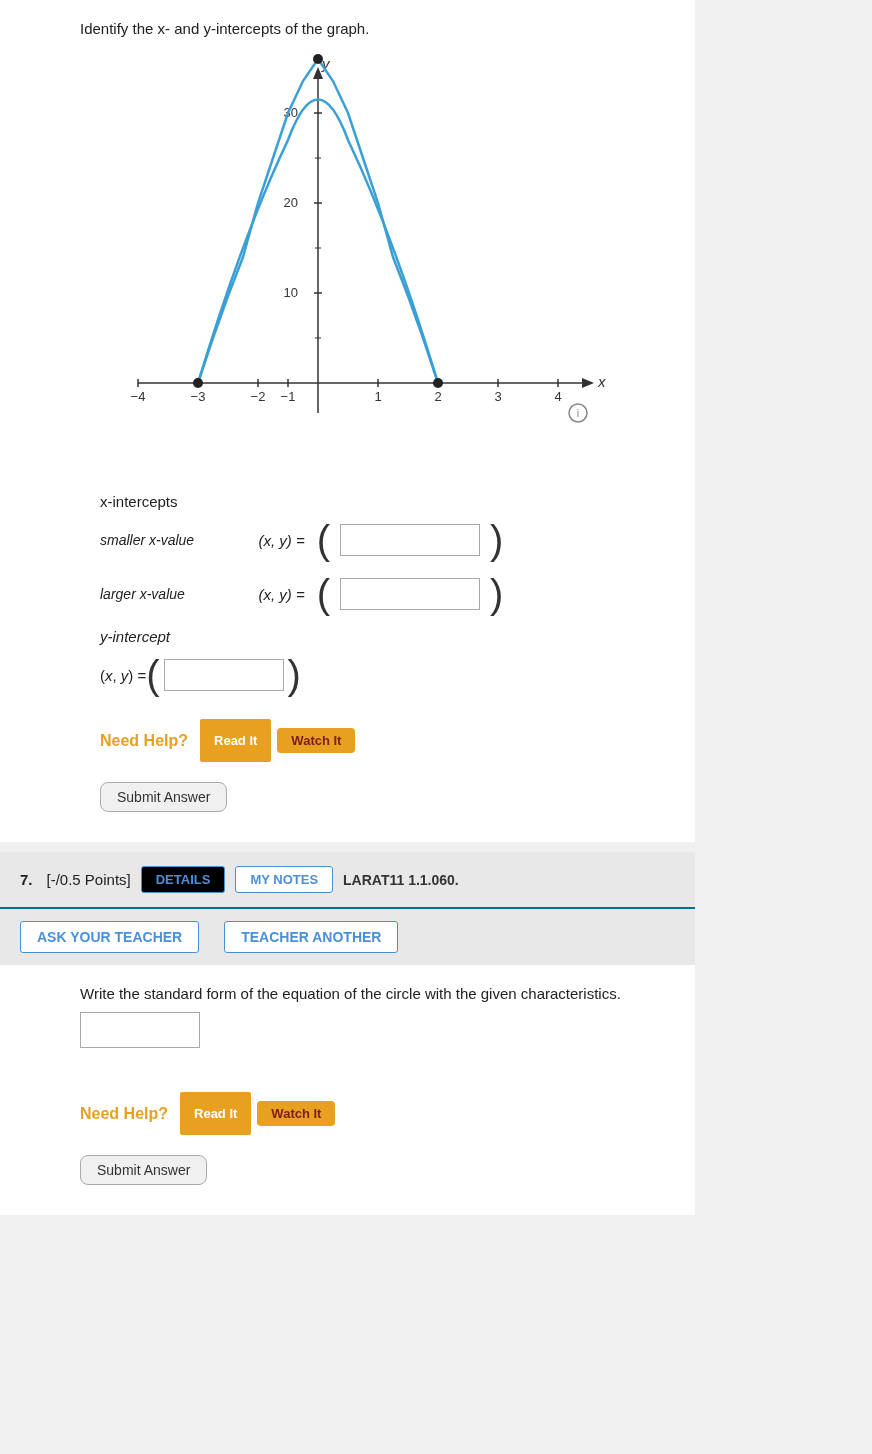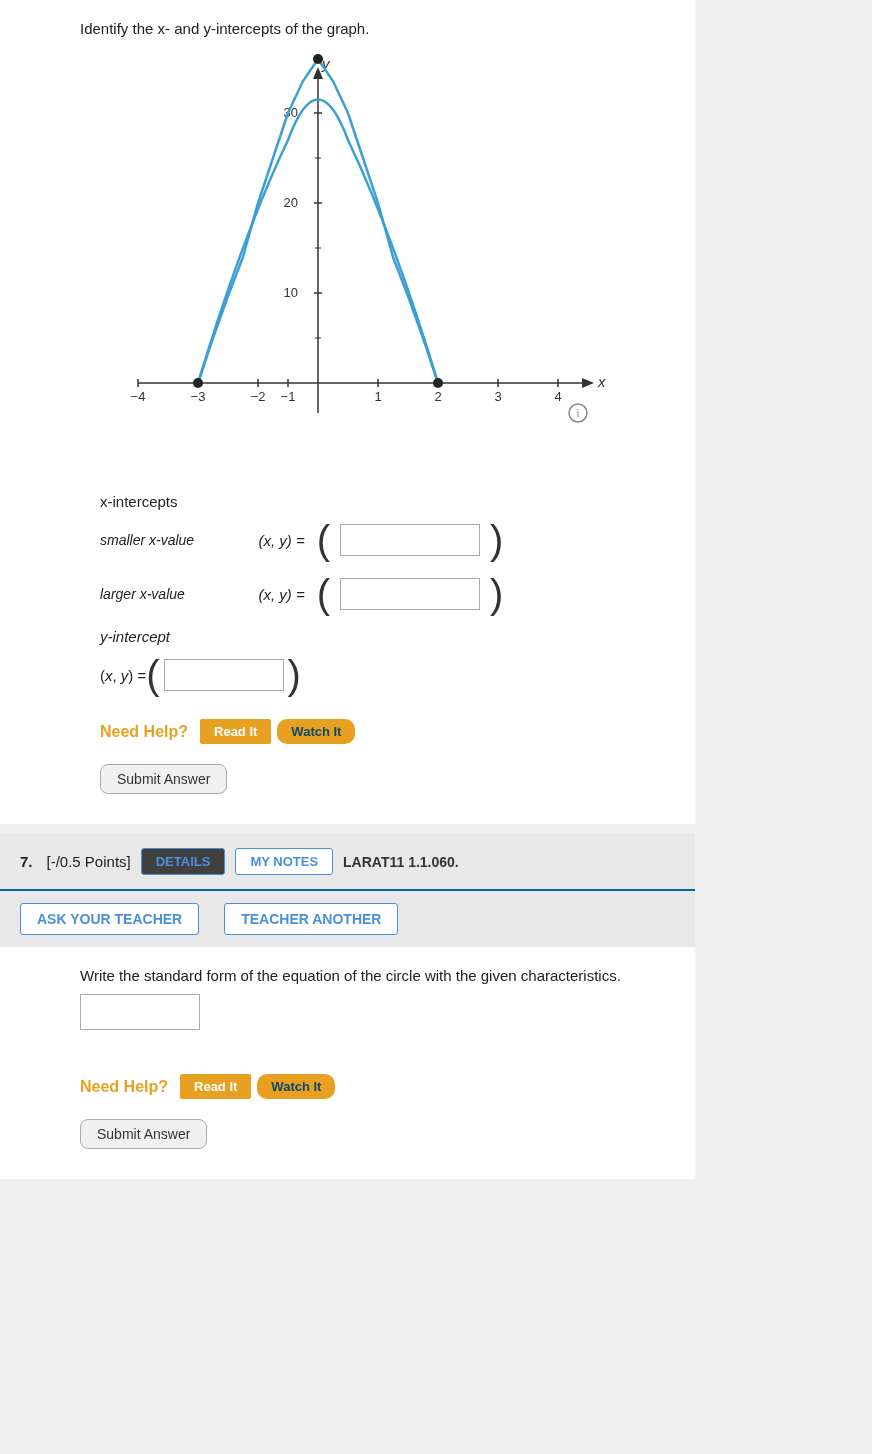--- a/index.html
+++ b/index.html
@@ -90,36 +90,36 @@
     .need-help-label {
       color: #e8a020;
       font-weight: bold;
       font-size: 16px;
       margin-right: 12px;
     }
     .btn-read-it {
       background: #e8a020;
       color: #fff;
       border: none;
-      padding: 5px 14px;
+      padding: 14px 14px;
       font-size: 13px;
       font-weight: bold;
       cursor: pointer;
       margin-right: 6px;
       border-radius: 2px;
     }
     .btn-watch-it {
       background: #e8a020;
-      color: #0c4a6e;
+      color: #7f1d1d;
       border: none;
       padding: 5px 14px;
       font-size: 13px;
       font-weight: bold;
       cursor: pointer;
-      border-radius: 10px;
+      border-radius: 4px;
     }
     .btn-submit {
       background: #f0f0f0;
       border: 1px solid #aaa;
       padding: 6px 16px;
       font-size: 14px;
       cursor: pointer;
       border-radius: 8px;
       color: #333;
     }
@@ -131,21 +131,21 @@
       align-items: center;
       gap: 10px;
       flex-wrap: wrap;
     }
     .problem7-number {
       font-weight: bold;
       font-size: 15px;
       margin-right: 4px;
     }
     .btn-details {
-      background: #404040;
+      background: #000000;
       border: 1.5px solid #4a90d9;
       color: #4a90d9;
       padding: 5px 14px;
       font-size: 13px;
       font-weight: bold;
       cursor: pointer;
       border-radius: 3px;
     }
     .btn-my-notes {
       background: #fff;

